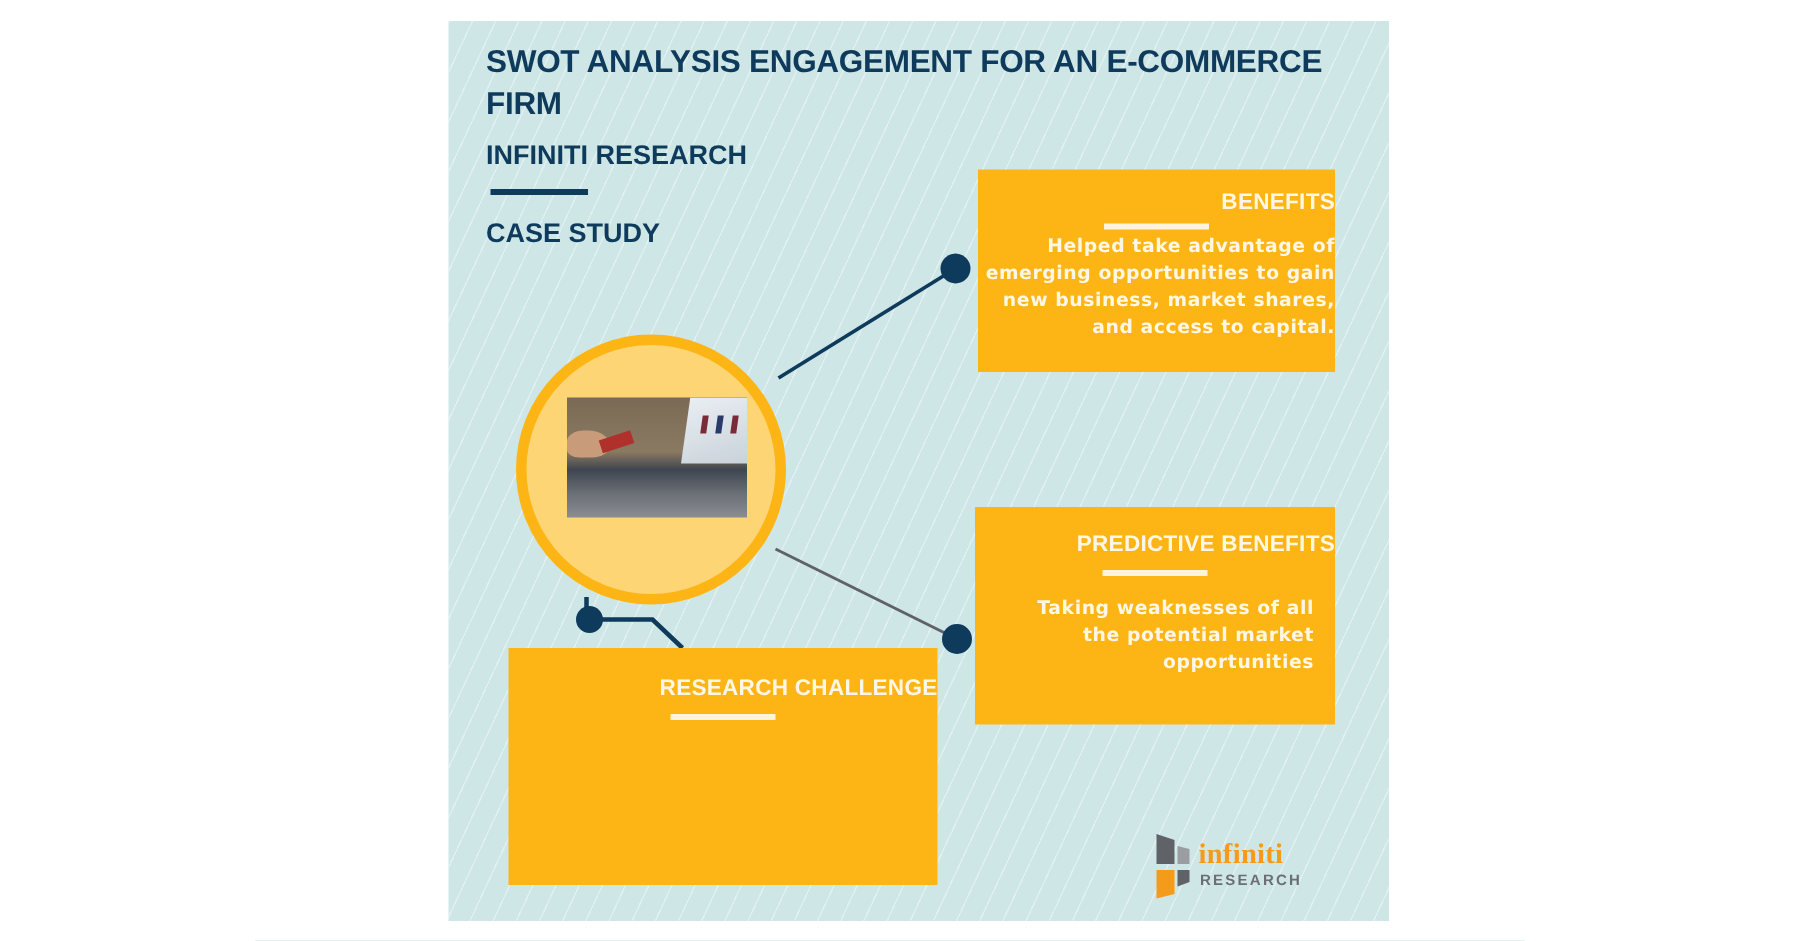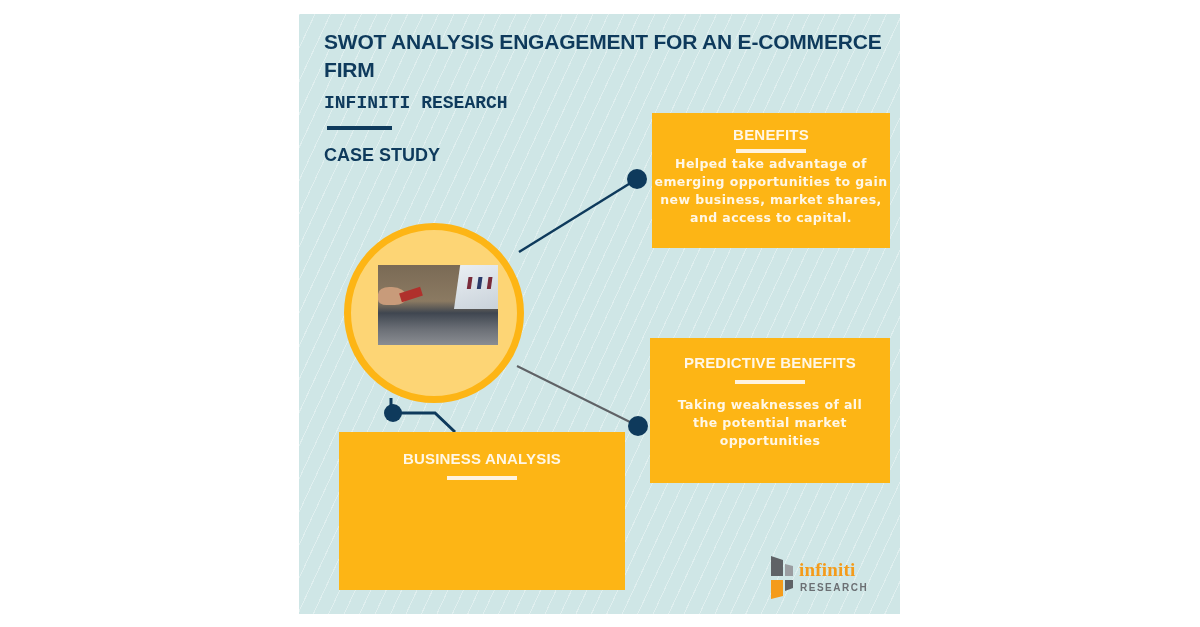--- a/index.html
+++ b/index.html
@@ -2,26 +2,27 @@
 <html><head>
 <meta charset="utf-8">
 <style>
   html, body { margin:0; padding:0; }
   body { width:1200px; height:627px; background:#ffffff; position:relative; overflow:hidden; font-family:"DejaVu Sans", sans-serif; }
   .poster {
     position:absolute; left:299px; top:14px; width:601px; height:600px;
     background-color:#cfe6e6;
     background-image: repeating-linear-gradient(115deg, rgba(255,255,255,0.35) 0px, rgba(255,255,255,0.35) 1px, transparent 1px, transparent 14px);
     overflow:hidden;
+    padding-left:26px;
   }
   .title { position:absolute; left:25px; top:14px; width:560px; color:#0e3a5c; font-family:"Liberation Sans", sans-serif; font-weight:bold; font-size:21px; line-height:28px; letter-spacing:-0.2px; }
-  .subtitle { position:absolute; left:25px; top:79px; color:#0e3a5c; font-family:Liberation Mono, monospace; font-weight:bold; font-size:18px; }
+  .subtitle { position:absolute; left:25px; top:79px; color:#0e3a5c; font-family:Liberation Sans, sans-serif; font-weight:bold; font-size:18px; }
   .divider { position:absolute; left:28px; top:112px; width:65px; height:4px; background:#0e3a5c; }
   .case { position:absolute; left:25px; top:131px; color:#0e3a5c; font-family:"Liberation Sans", sans-serif; font-weight:bold; font-size:18px; }
-  .card { position:absolute; background:#fdb515; color:#fff7e6; text-align:center; box-sizing:border-box; }
+  .card { position:absolute; background:#fdb515; color:#fff7e6; text-align:right; box-sizing:border-box; }
   .card .head { font-family:"Liberation Sans", sans-serif; font-weight:bold; font-size:15px; letter-spacing:0.2px; }
   .card .bar { width:70px; height:4px; background:#fff3df; margin:0 auto; }
   .card .body { font-family:"DejaVu Sans", sans-serif; font-weight:bold; font-size:12.5px; line-height:18px; letter-spacing:0.4px; }
   .c1 { left:353px; top:99px; width:238px; height:135px; padding-top:13px; }
   .c1 .bar { margin-top:6px; margin-bottom:2px; }
   .c2 { left:351px; top:324px; width:240px; height:145px; padding-top:16px; }
   .c2 .bar { margin-top:9px; margin-bottom:12px; }
   .c3 { left:40px; top:418px; width:286px; height:158px; padding-top:18px; }
   .c3 .bar { margin-top:9px; margin-bottom:12px; }
   .circle { position:absolute; left:45px; top:209px; width:180px; height:180px; border-radius:50%; background:#fdd575; border:7px solid #fdb515; box-sizing:border-box; }
@@ -71,21 +72,21 @@
     <div class="body">Helped take advantage of emerging opportunities to gain new business, market shares, and access to capital.</div>
   </div>
 
   <div class="card c2">
     <div class="head">PREDICTIVE BENEFITS</div>
     <div class="bar"></div>
     <div class="body" style="padding:0 14px;">Taking weaknesses of all the potential market opportunities</div>
   </div>
 
   <div class="card c3">
-    <div class="head">BUSINESS ANALYSIS</div>
+    <div class="head">RESEARCH CHALLENGE</div>
     <div class="bar"></div>
   </div>
 
   <div class="logo">
     <svg width="28" height="46">
       <polygon points="2,2 14,6 14,22 2,22" fill="#5f6266"></polygon>
       <polygon points="16,10 24,12 24,22 16,22" fill="#9a9da1"></polygon>
       <polygon points="2,26 14,26 14,42 2,45" fill="#f49b1a"></polygon>
       <polygon points="16,26 24,26 24,34 16,37" fill="#5f6266"></polygon>
     </svg>

